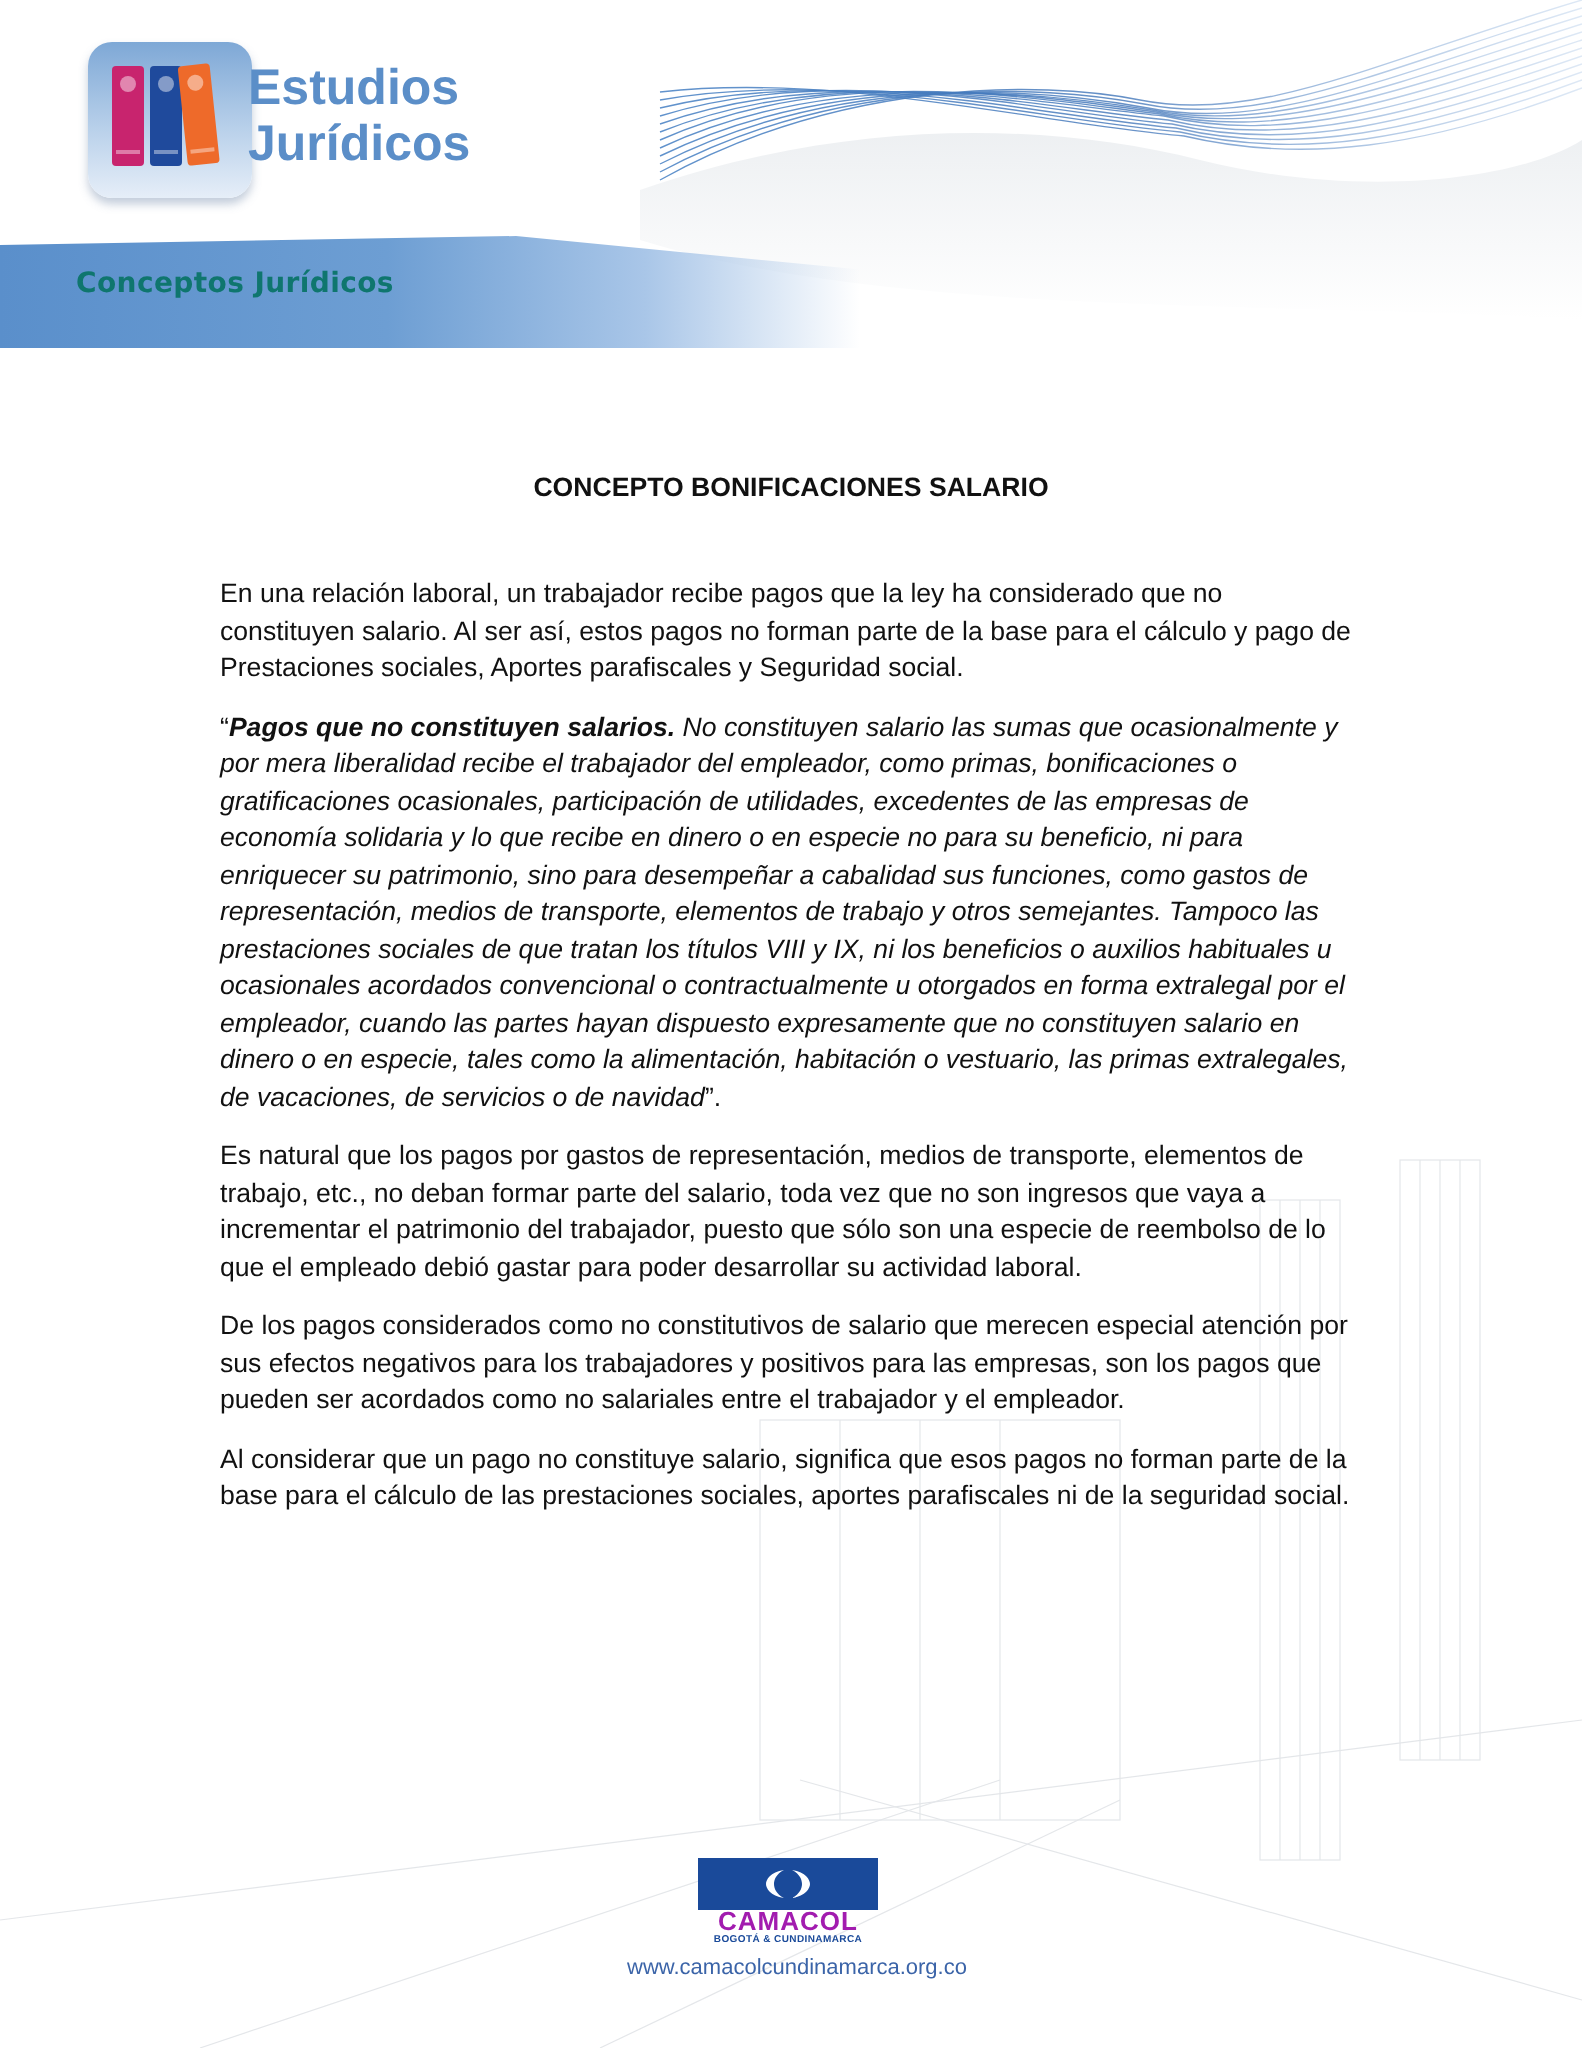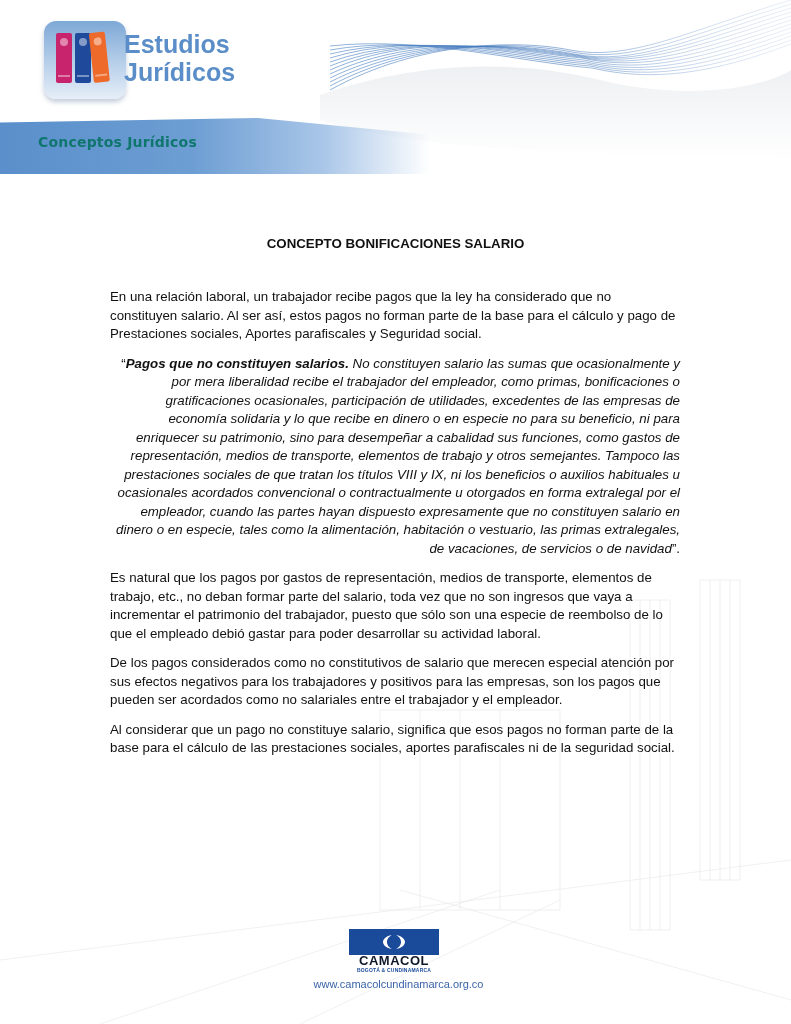--- a/index.html
+++ b/index.html
@@ -37,32 +37,32 @@
       position: absolute; left: 124px; top: 30px;
       font-family: Liberation Sans, sans-serif; font-weight: bold;
       color: #5b8ec8; font-size: 25px; line-height: 28px;
     }
     .doc-title {
       position: absolute; left: 0; top: 212px; width: 791px; text-align: center;
       font-weight: bold; font-size: 13.3px; color: #111; margin-top: 24px;
     }
     .content { position: absolute; left: 110px; top: 288px; width: 570px; }
     .content p { margin: 0 0 11px 0; font-size: 13.3px; line-height: 18.5px; }
-    .content p.quote { font-style: italic; text-align: right; }
+    .content p.quote { font-style: italic; }
     .content p.quote strong { font-weight: bold; }
     .content p.quote .q { font-style: normal; }
     .bg-buildings { position: absolute; left: 0; top: 560px; width: 791px; height: 464px; opacity: 0.5; }
     .footer-logo {
       position: absolute; left: 349px; top: 929px; width: 90px; height: 26px;
       background: #1a4a9a;
     }
     .footer-logo .eye { position: absolute; left: 32px; top: 5px; width: 26px; height: 16px; }
     .camacol {
       position: absolute; left: 349px; top: 954px; width: 90px; text-align: center;
-      font-weight: bold; font-size: 13px; color: #0f172a; letter-spacing: 0.5px; line-height: 13px;
+      font-weight: bold; font-size: 13px; color: #a21caf; letter-spacing: 0.5px; line-height: 13px;
     }
     .camacol-sub {
       position: absolute; left: 349px; top: 967px; width: 90px; text-align: center;
       font-weight: bold; font-size: 5px; color: #1a4a9a; letter-spacing: 0.2px;
     }
     .website {
       position: absolute; left: 0; top: 978px; width: 791px; text-align: center;
       font-size: 11px; color: #3b64a8; padding-left: 3px;
     }
   </style>

